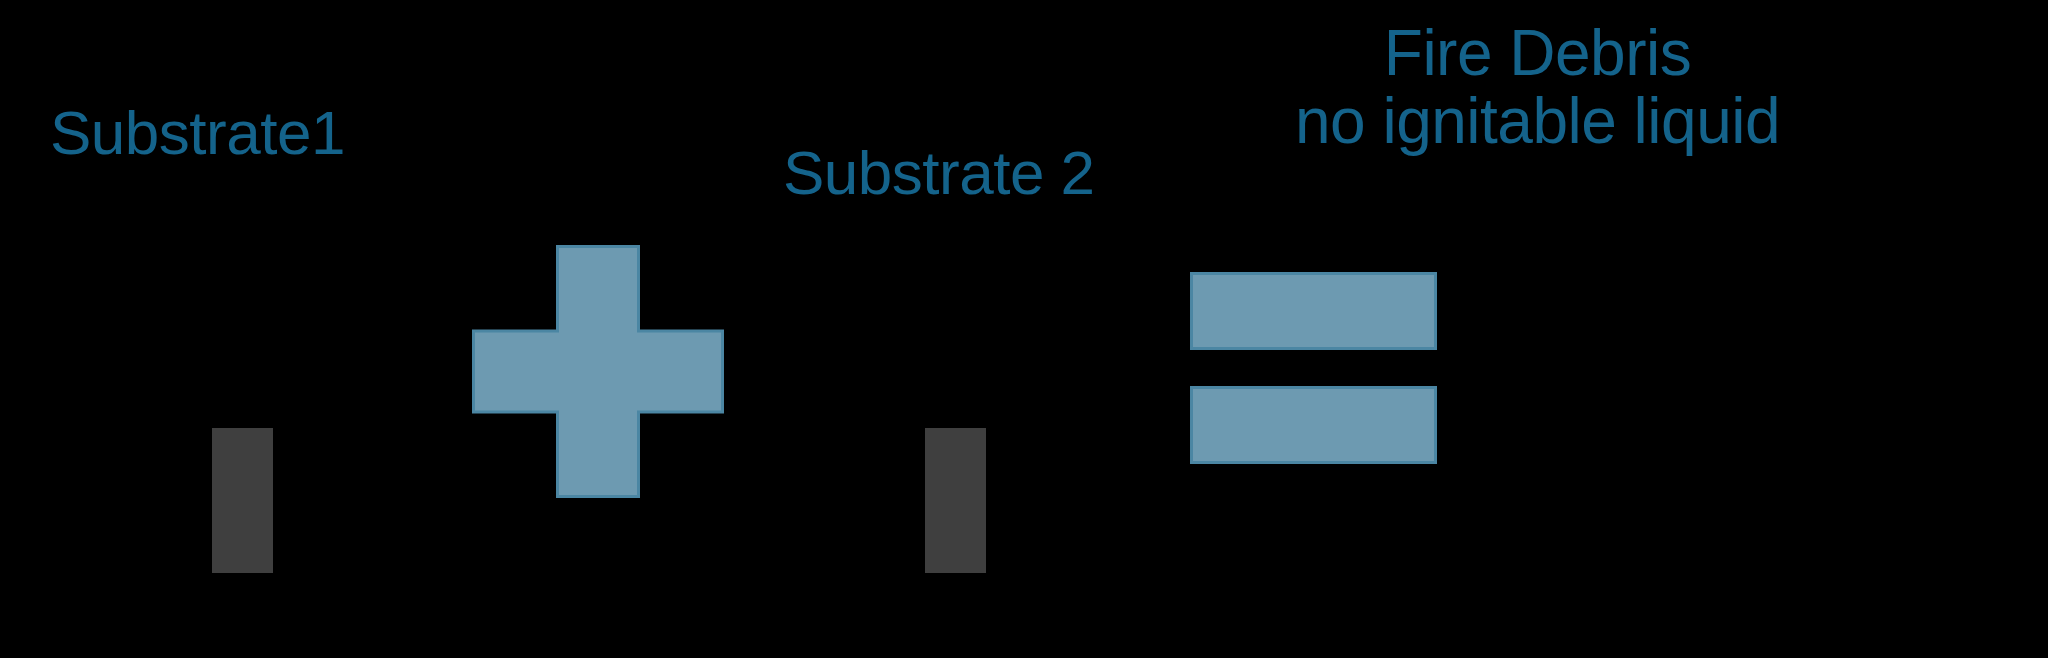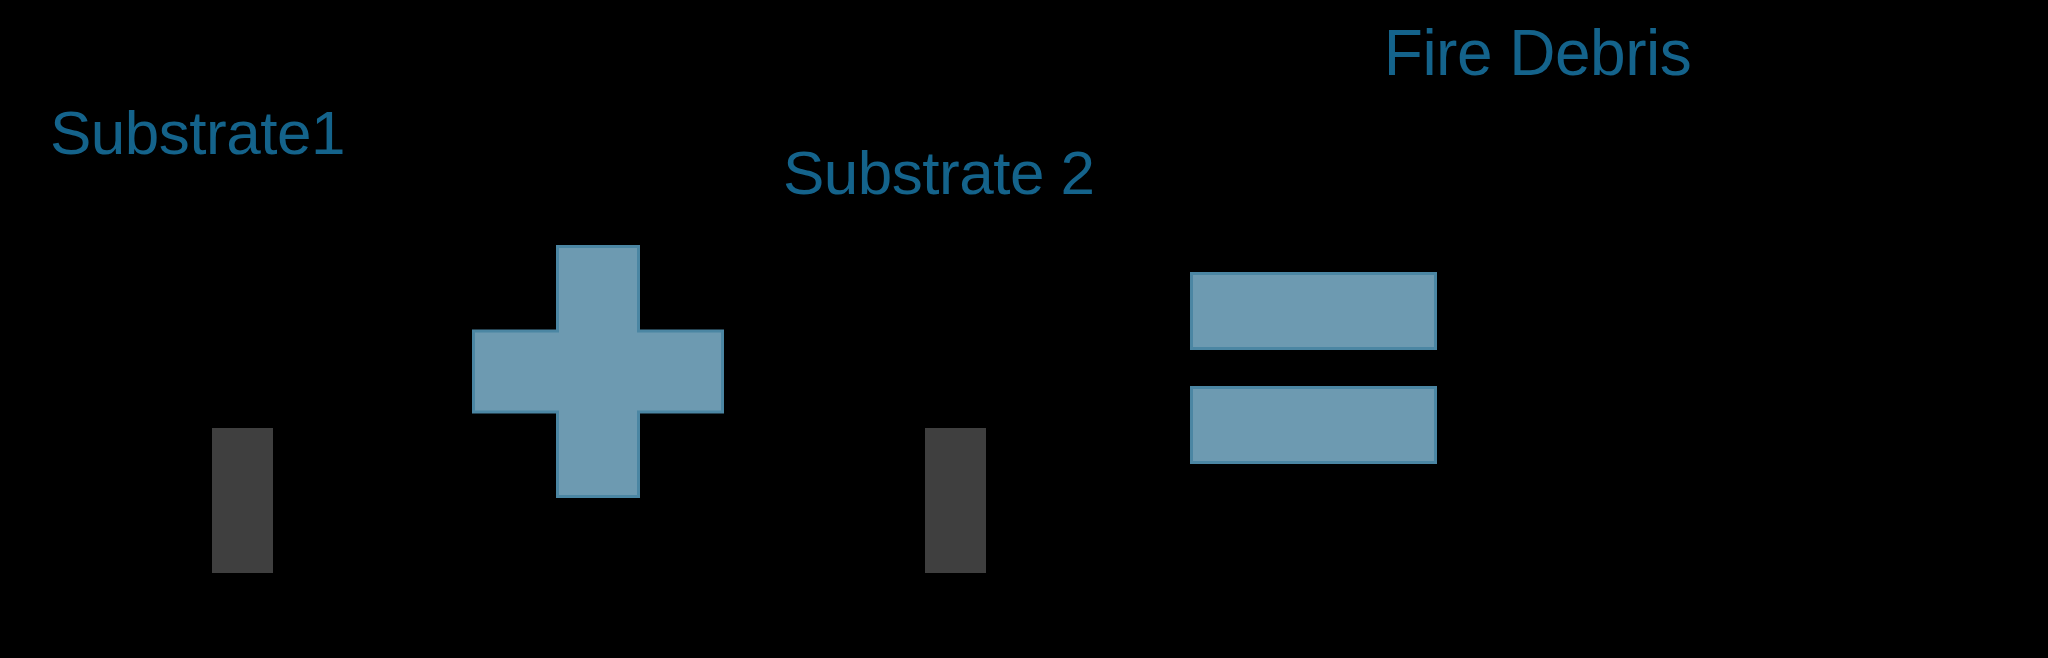--- a/index.html
+++ b/index.html
@@ -115,15 +115,16 @@
 
   <div class="label" id="label-substrate2">Substrate 2</div>
 
   <div class="substrate-bar" id="substrate2-sample"></div>
 
   <div class="equals-bar" id="equals-bar-top"></div>
   <div class="equals-bar" id="equals-bar-bottom"></div>
 
   <div class="label" id="label-firedebris">
     <span class="fd-line">Fire Debris</span>
+    <span class="fd-line">no ignitable liquid</span>
   </div>
 
 </div>
 
 </body></html>

